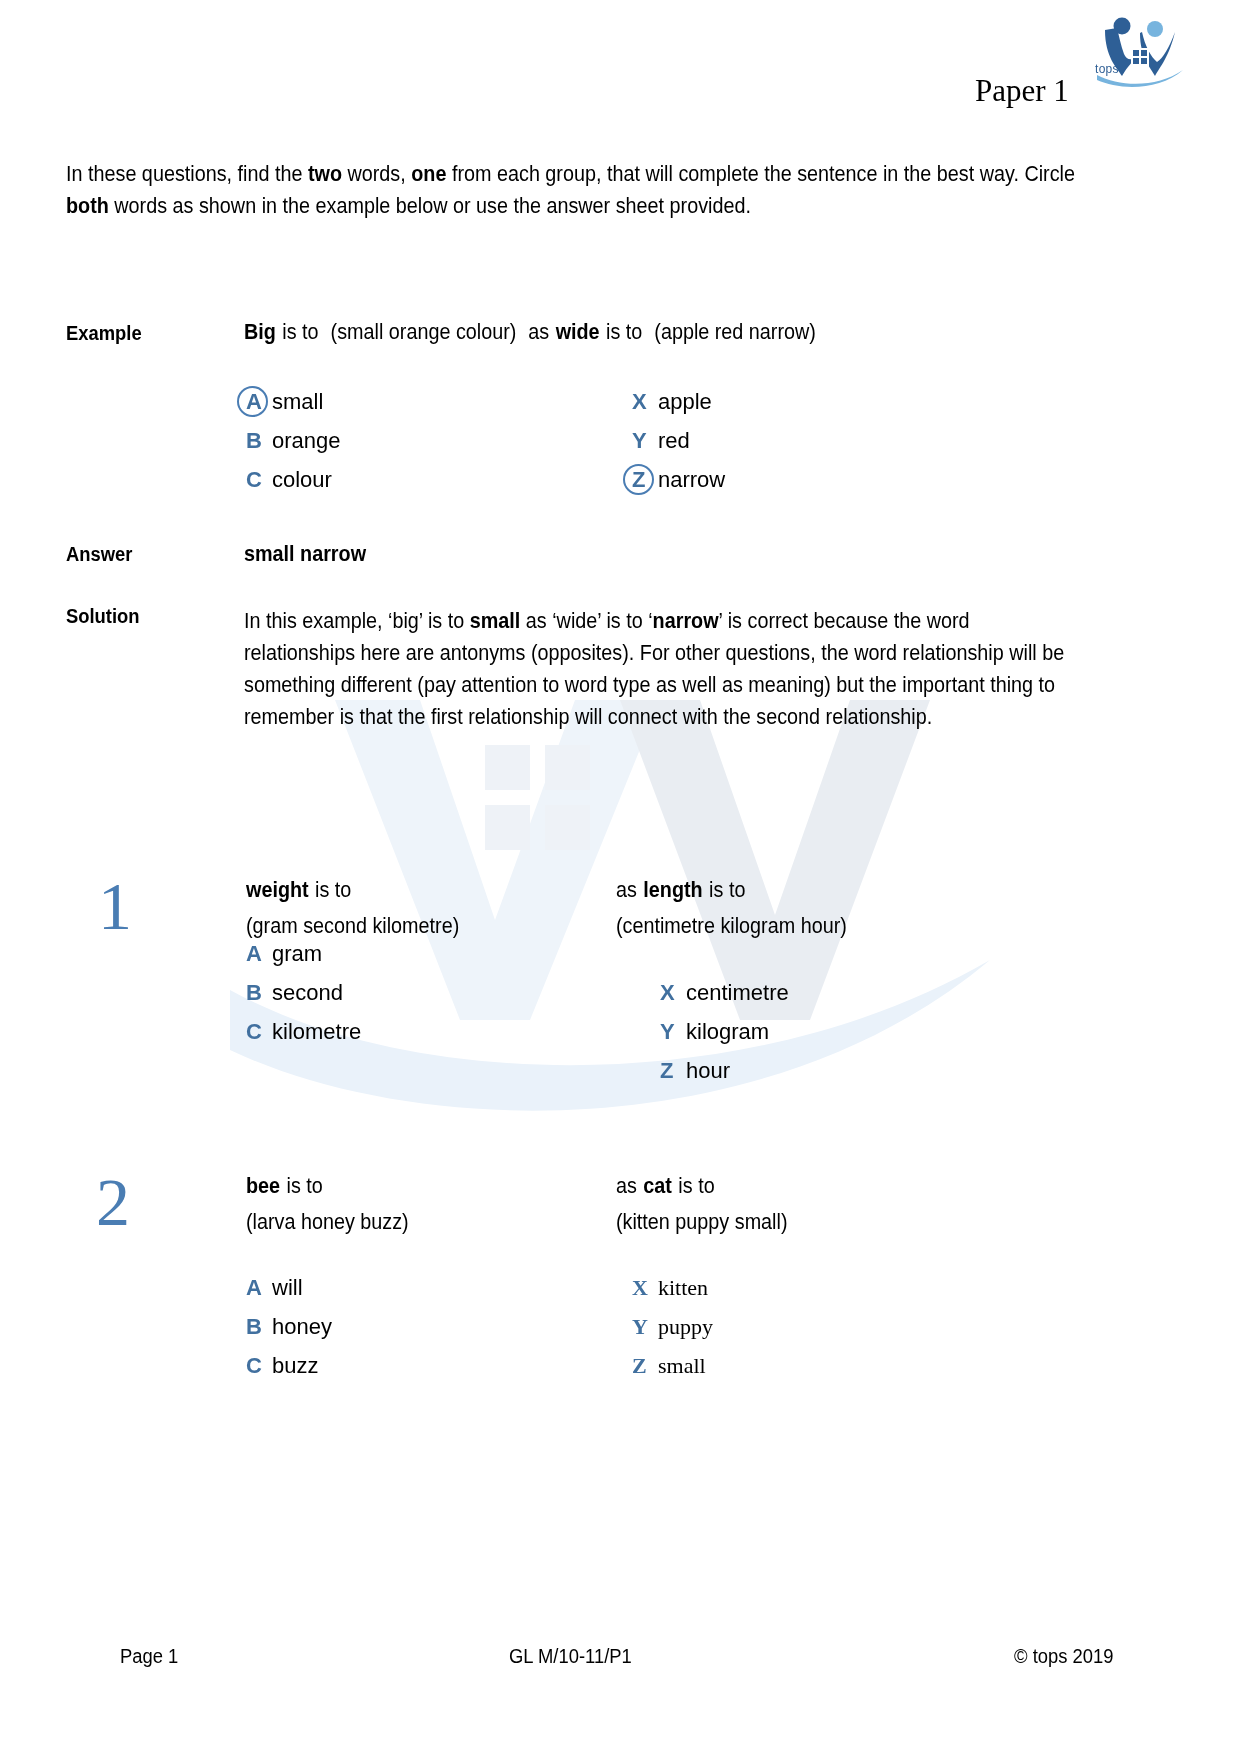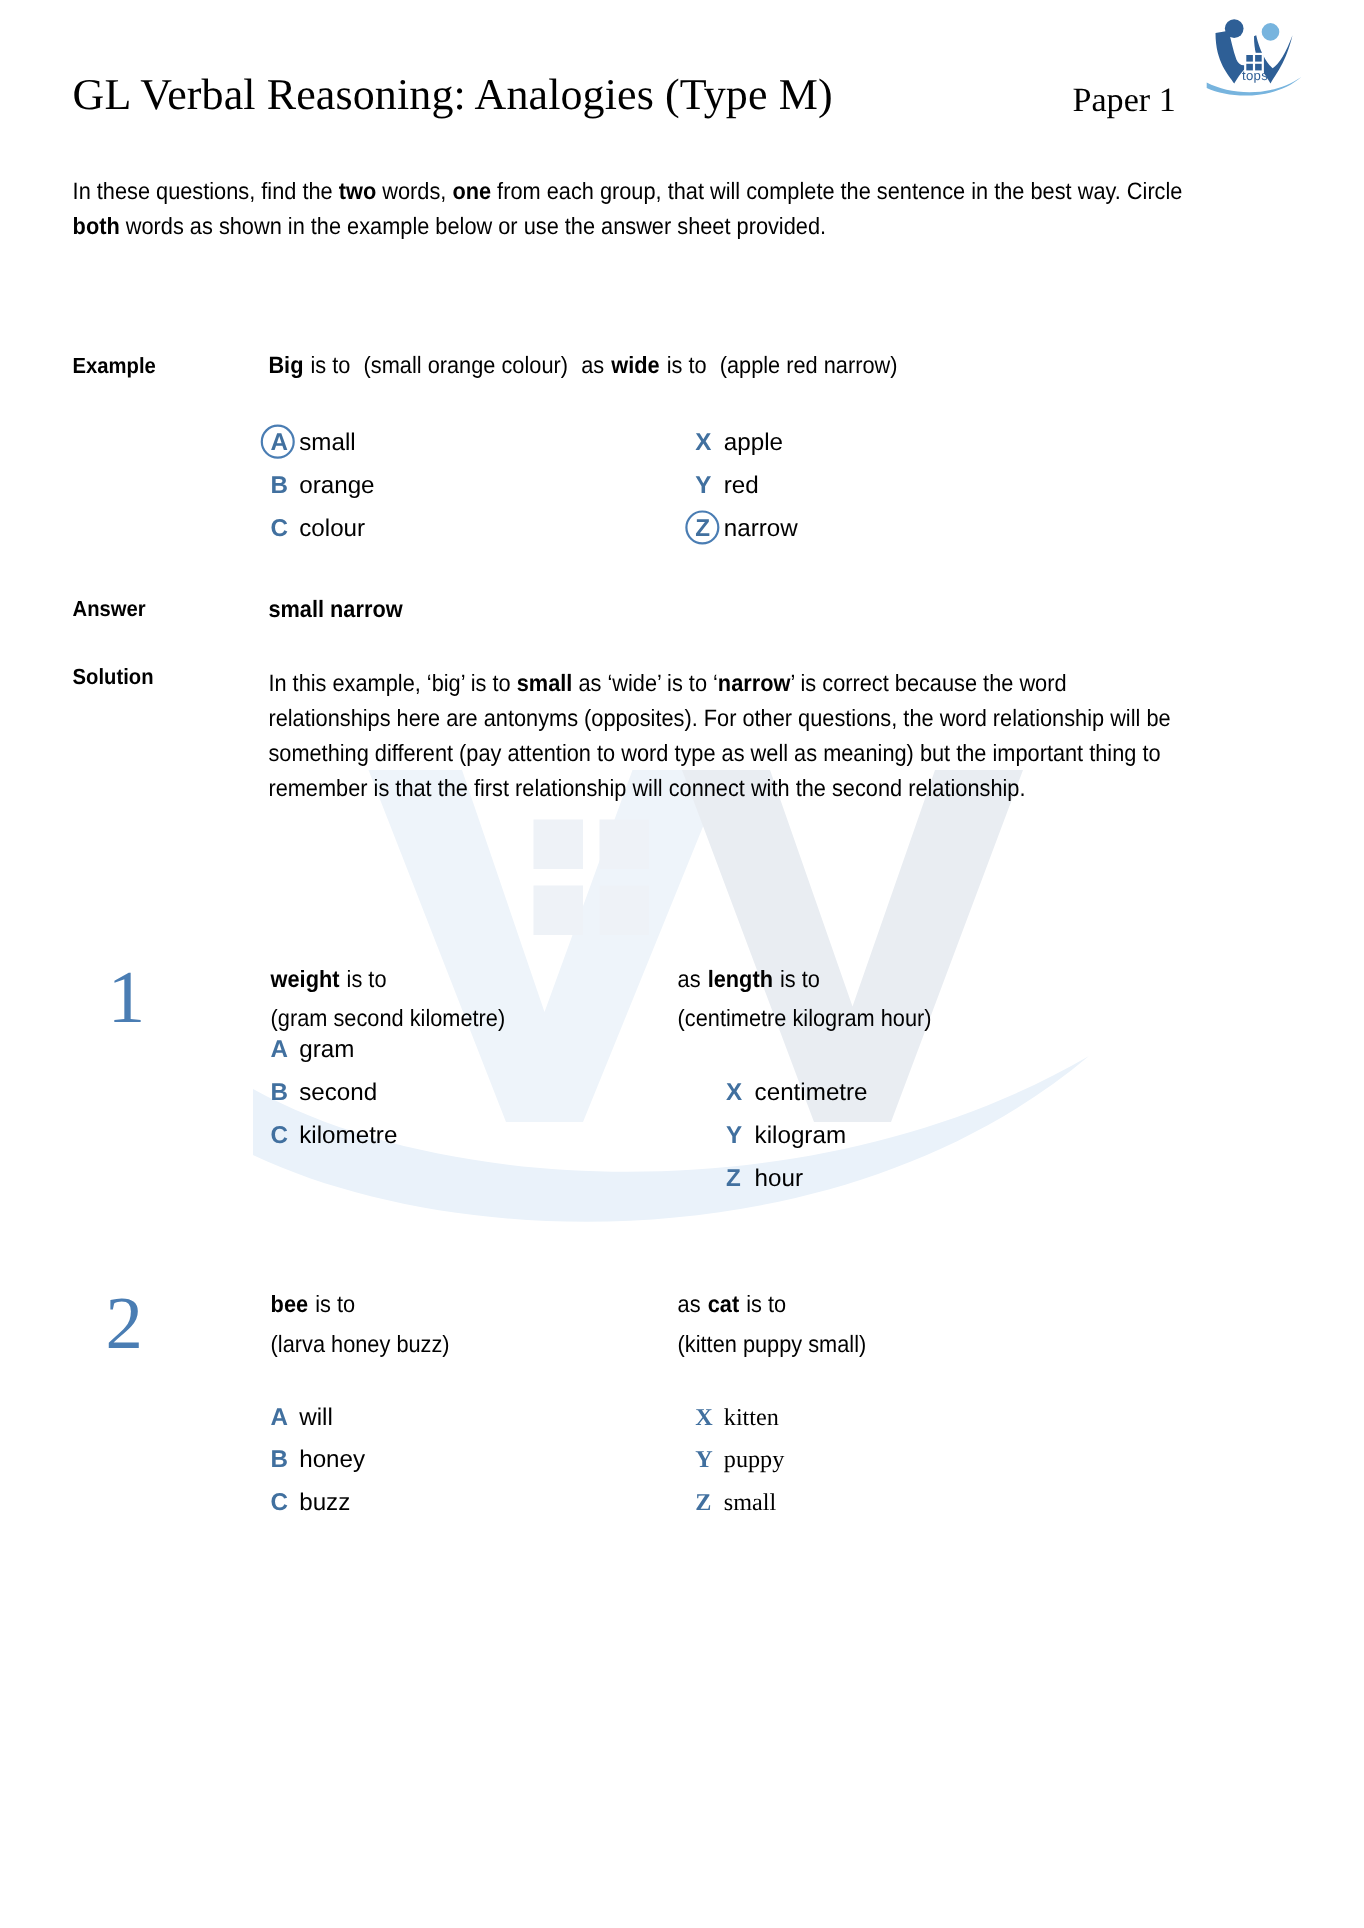--- a/index.html
+++ b/index.html
@@ -61,21 +61,20 @@
     left: 1095px;
     top: 10px;
     width: 92px;
     height: 82px;
   }
   .logo-text {
     position: absolute;
     left: 1095px;
     top: 62px;
     width: 92px;
-    text-align: center;
     font-family: "Liberation Sans", sans-serif;
     font-size: 12px;
     color: #2f5f95;
     letter-spacing: 0.3px;
   }
 
   
   .cond {
     
     font-family: "Liberation Sans Narrow", "Liberation Sans", sans-serif;
@@ -225,21 +224,20 @@
     <path d="M105 10 L190 10 L265 230 L345 10 L430 10 L300 330 L230 330 Z" fill="#eef4fa"></path>
     <path d="M390 10 L470 10 L545 225 L620 10 L700 10 L580 330 L510 330 Z" fill="#e9edf2"></path>
     <rect x="255" y="55" width="45" height="45" fill="#eef2f7"></rect>
     <rect x="315" y="55" width="45" height="45" fill="#eef2f7"></rect>
     <rect x="255" y="115" width="45" height="45" fill="#eef2f7"></rect>
     <rect x="315" y="115" width="45" height="45" fill="#eef2f7"></rect>
     <path d="M0 300 C 180 400, 520 410, 760 270 C 540 455, 190 450, 0 360 Z" fill="#eaf2fa"></path>
   </svg>
 
   <div class="header">
-    <div class="doc-title">GL Verbal Reasoning: Analogies (Type M)</div>
     <div class="paper-label">Paper 1</div>
 
     <svg class="logo" viewBox="0 0 92 82" aria-hidden="true">
       <circle cx="27" cy="16" r="8.5" fill="#2e5f96"></circle>
       <path d="M10 20 C 10 47, 22 58, 27 66 C 32 57, 40 48, 46 44 C 38 51, 32 51, 29 44 C 26 36, 24 26, 22 18 Z" fill="#2e5f96"></path>
       <circle cx="60" cy="19" r="8" fill="#77b4de"></circle>
       <path d="M45 23 C 45 48, 56 58, 60 66 C 65 57, 74 47, 80 22 C 74 38, 68 48, 62 52 C 56 47, 50 36, 47 22 Z" fill="#2e5f96"></path>
       <rect x="36" y="38" width="18" height="20" fill="#ffffff"></rect>
       <rect x="38" y="40" width="6" height="6" fill="#2e5f96"></rect>
       <rect x="46" y="40" width="6" height="6" fill="#2e5f96"></rect>
@@ -357,14 +355,19 @@
       <span class="letter">X</span><span class="word">kitten</span>
     </div>
     <div class="opt">
       <span class="letter">Y</span><span class="word">puppy</span>
     </div>
     <div class="opt">
       <span class="letter">Z</span><span class="word">small</span>
     </div>
   </div>
 
+  <div class="footer">
+    <div class="f-left cond">Page 1</div>
+    <div class="f-mid cond">GL M/10-11/P1</div>
+    <div class="f-right cond">© tops 2019</div>
+  </div>
 
 </div>
 
 </body></html>

